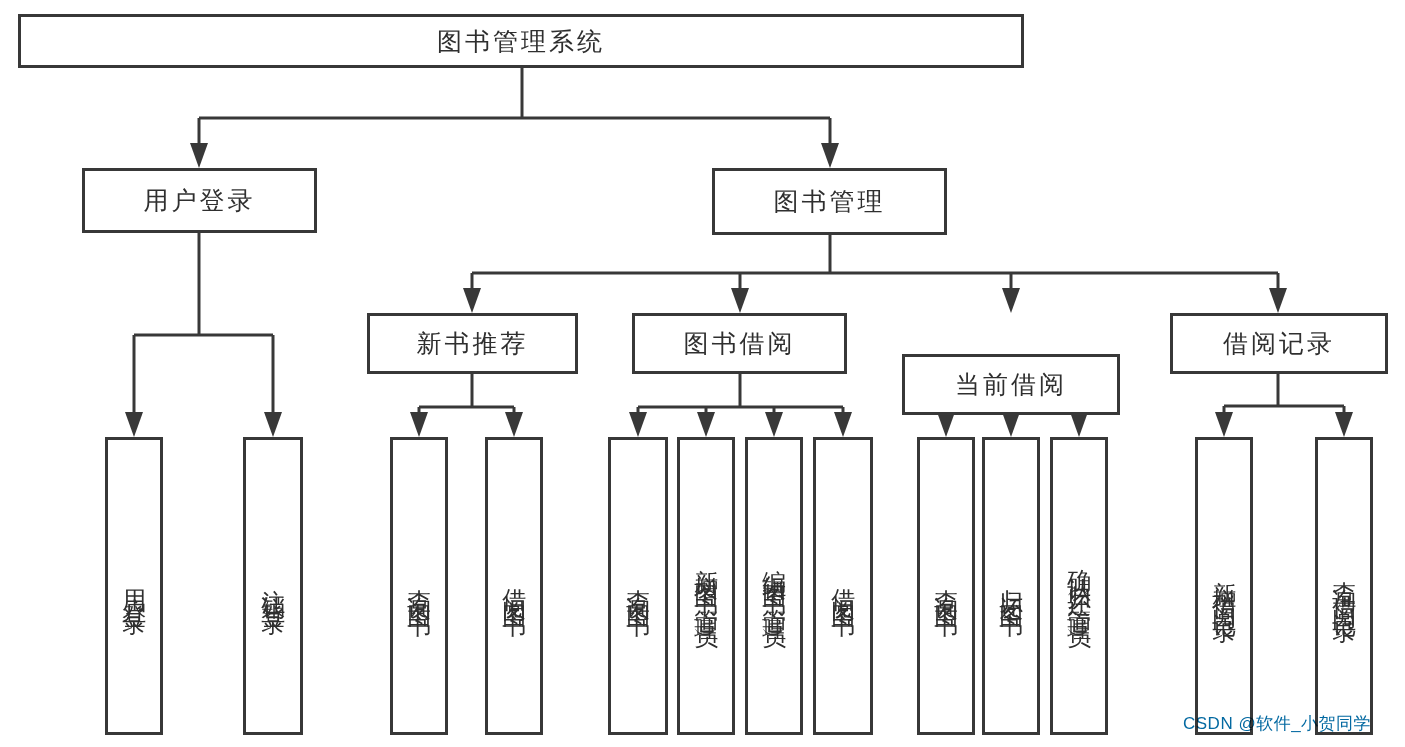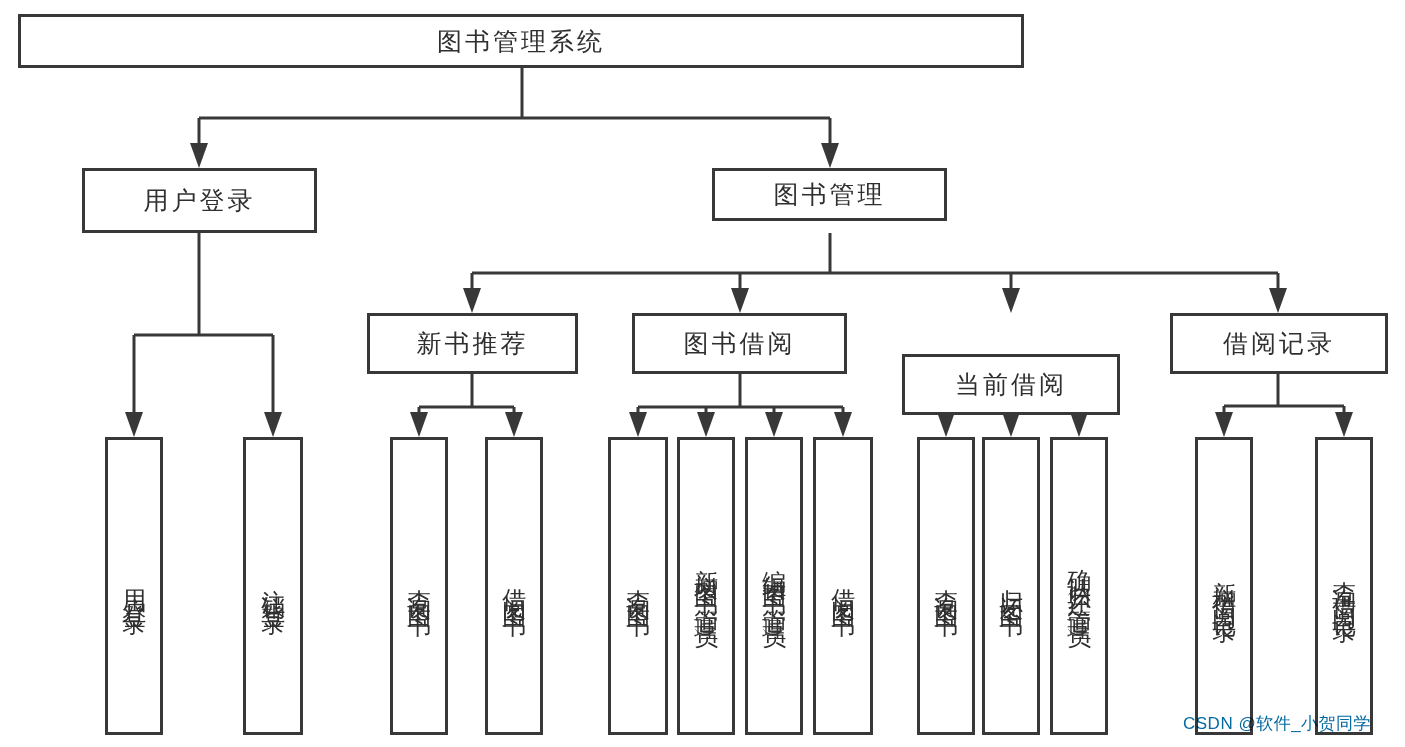--- a/index.html
+++ b/index.html
@@ -135,21 +135,21 @@
       <use href="#ah" transform="translate(1011,437)"></use>
       <use href="#ah" transform="translate(1079,437)"></use>
       <use href="#ah" transform="translate(1224,437)"></use>
       <use href="#ah" transform="translate(1344,437)"></use>
     </g>
   </svg>
 
   <div class="hbox" style="left:18px; top:14px; width:1006px; height:54px;">图书管理系统</div>
 
   <div class="hbox" style="left:82px; top:168px; width:235px; height:65px;">用户登录</div>
-  <div class="hbox" style="left:712px; top:168px; width:235px; height:53px;">图书管理</div>
+  <div class="hbox" style="left:712px; top:168px; width:235px; height:67px;">图书管理</div>
 
   <div class="hbox" style="left:632px; top:313px; width:215px; height:61px;">图书借阅</div>
   <div class="hbox" style="left:367px; top:313px; width:211px; height:61px;">新书推荐</div>
   <div class="hbox" style="left:902px; top:313px; width:218px; height:61px;margin-top:41px;">当前借阅</div>
   <div class="hbox" style="left:1170px; top:313px; width:218px; height:61px;">借阅记录</div>
 
   <div class="vbox" style="left:105px; top:437px; width:58px; height:298px;">
     <span class="vtext">用户登录</span>
   </div>
   <div class="vbox" style="left:243px; top:437px; width:60px; height:298px;">

